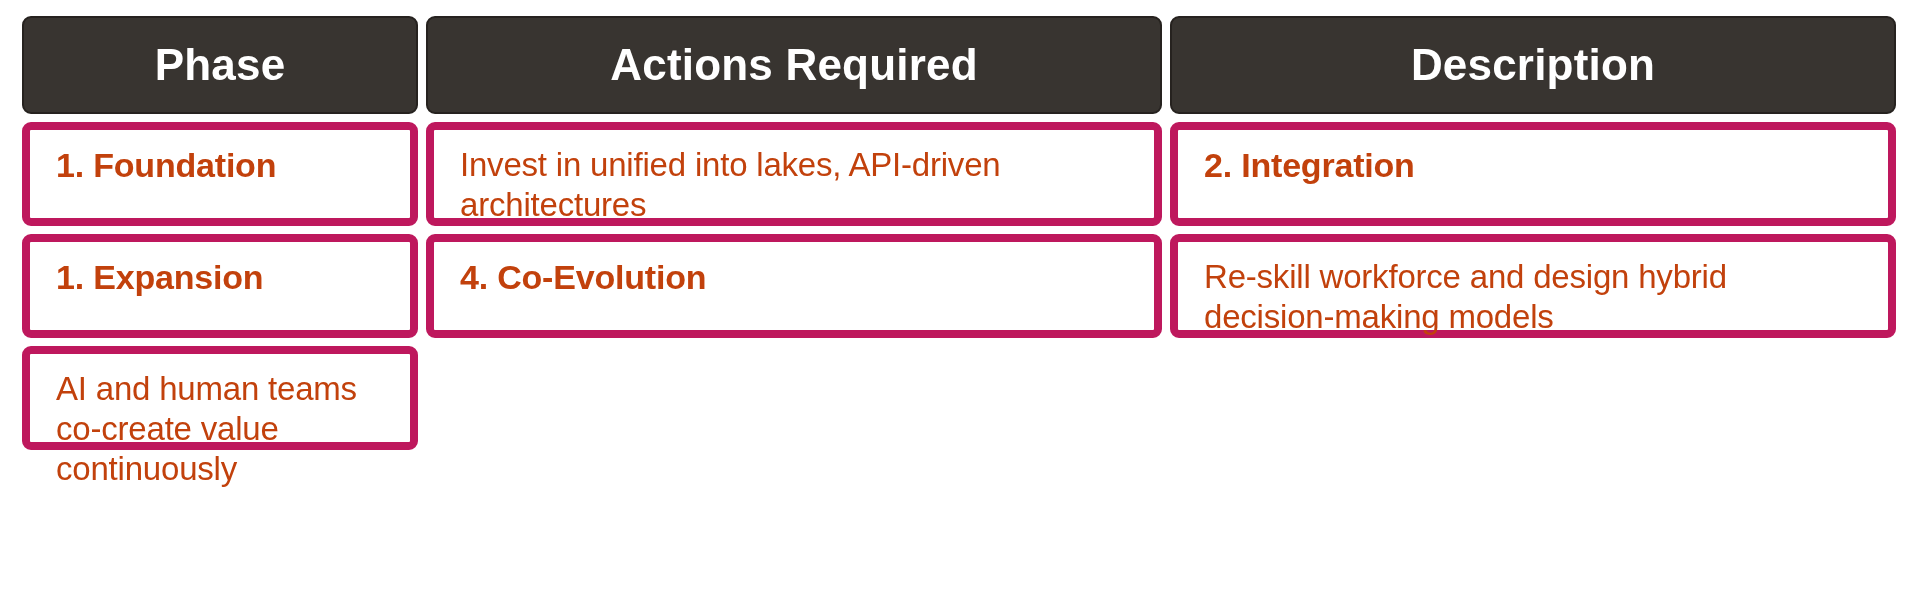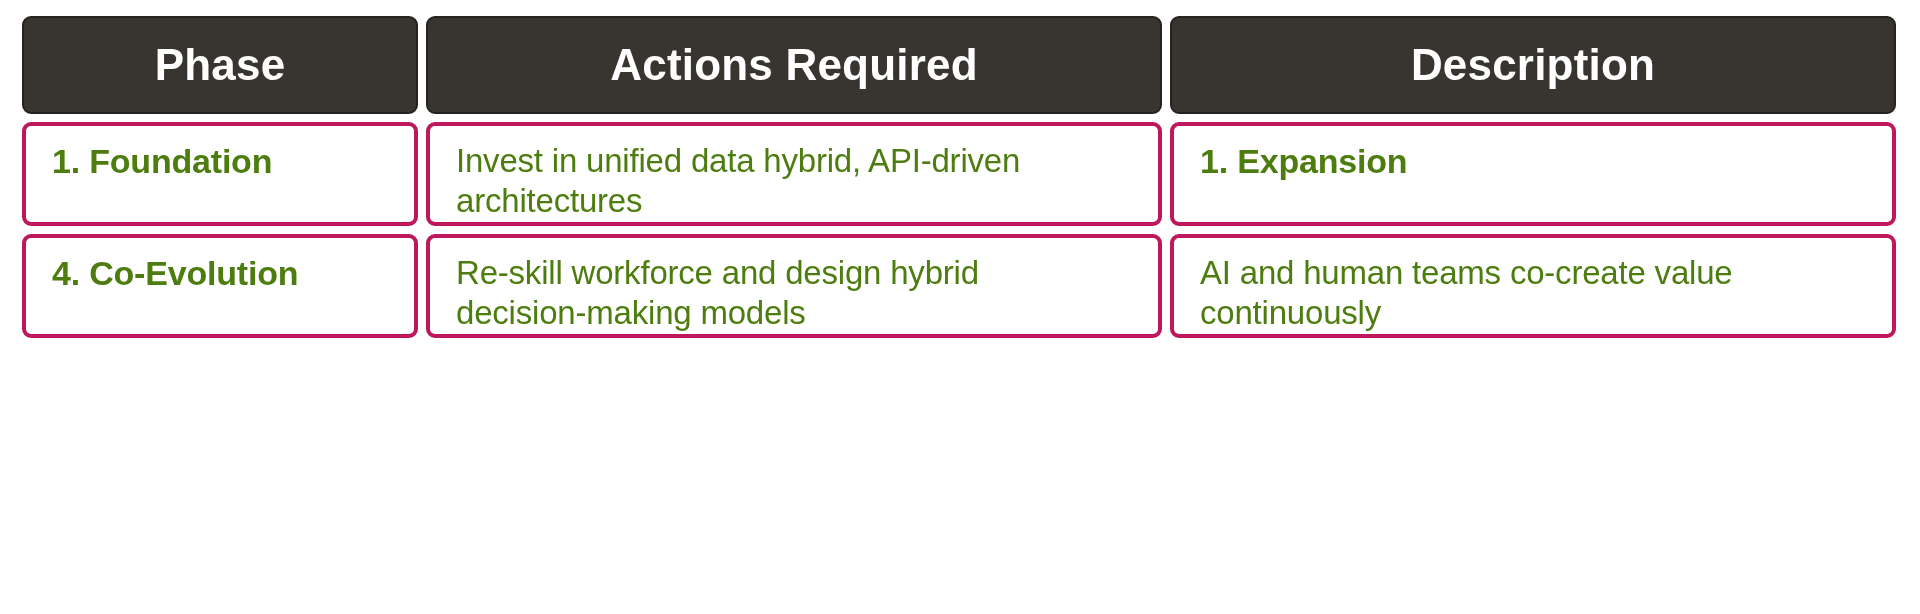--- a/index.html
+++ b/index.html
@@ -35,24 +35,24 @@
     font-size: 44px;
     font-weight: bold;
     display: flex;
     align-items: center;
     justify-content: center;
     box-sizing: border-box;
     letter-spacing: 0.2px;
   }
   .cell {
     background: #ffffff;
-    border: 4px solid #be185d;
+    border: 8px solid #be185d;
     border-radius: 9px;
     box-sizing: border-box;
-    color: #4d7c0f;
+    color: #c2410c;
     font-size: 33px;
     line-height: 40px;
     padding: 15px 26px;
     white-space: pre-line;
     letter-spacing: -0.2px;
   }
   .cell.phase {
     font-weight: bold;
     font-size: 34px;
   }
@@ -61,23 +61,24 @@
 <body>
 
 <div class="canvas">
   <div class="grid">
 
     <div class="hcell">Phase</div>
     <div class="hcell">Actions Required</div>
     <div class="hcell">Description</div>
 
     <div class="cell phase">1. Foundation</div>
-    <div class="cell">Invest in unified data hybrid, API-driven
+    <div class="cell">Invest in unified into lakes, API-driven
 architectures</div>
 
+    <div class="cell phase">2. Integration</div>
 
     <div class="cell phase">1. Expansion</div>
 
     <div class="cell phase">4. Co-Evolution</div>
     <div class="cell">Re-skill workforce and design hybrid
 decision-making models</div>
     <div class="cell">AI and human teams co-create value
 continuously</div>
 
   </div>

